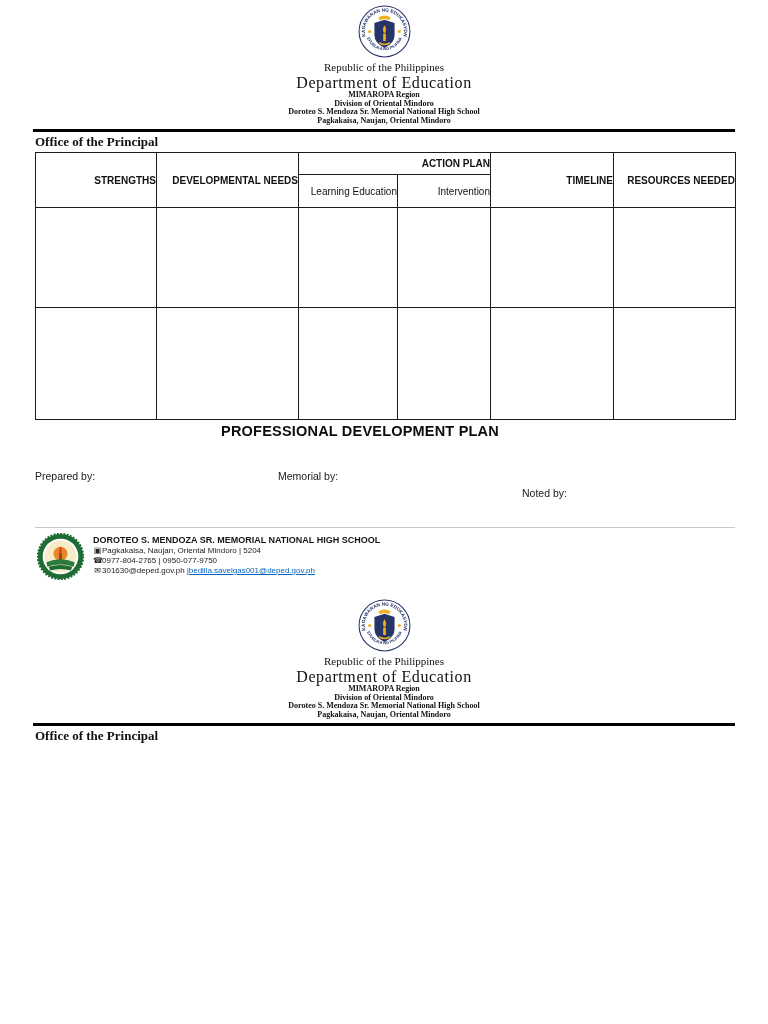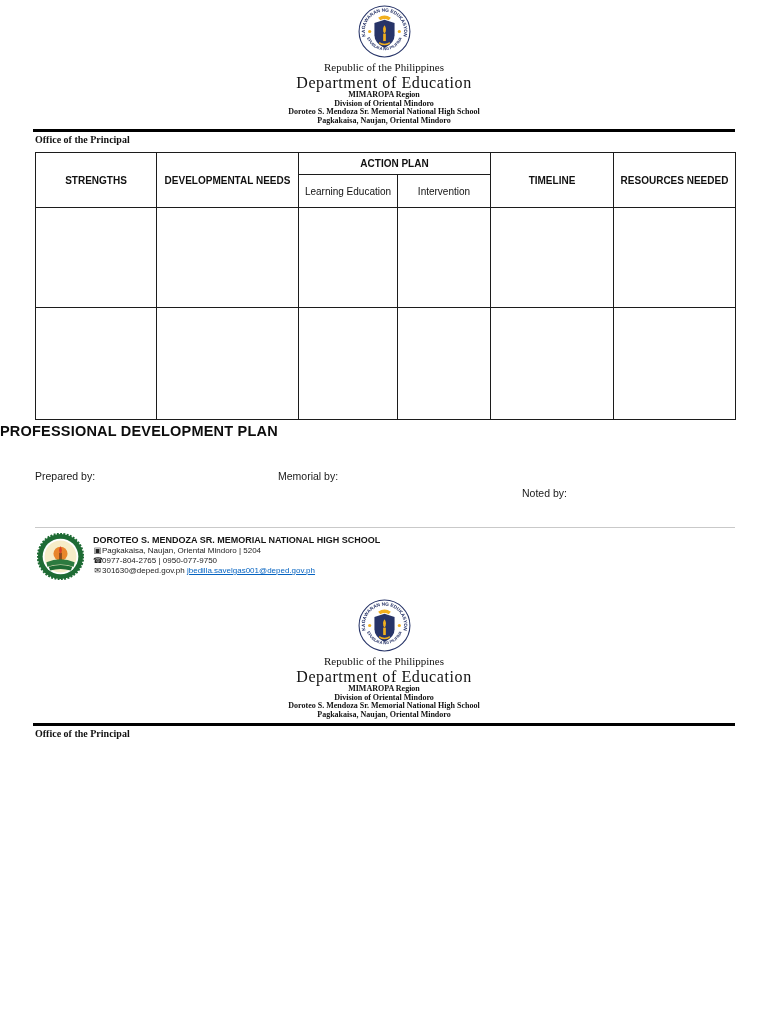--- a/index.html
+++ b/index.html
@@ -12,34 +12,34 @@
   .letterhead { position:absolute; left:0; width:768px; text-align:center; }
   .lh-1 { top:5px; }
   .lh-2 { top:599px; }
   .seal { display:block; margin:0 auto; width:53px; height:53px; }
   .lh-republic  { font-size:11px; line-height:13px; margin-top:3px; color:#111; }
   .lh-department{ font-size:16px; line-height:17px; letter-spacing:0.6px; color:#111; }
   .lh-small { font-size:8px; line-height:8.6px; font-weight:bold; color:#111; }
   .double-rule { margin:4px 33px 0 33px; height:2px;
                  border-top:1.2px solid #000; border-bottom:2.6px solid #000; }
   .office-line { text-align:left; margin:2px 35px 0 35px;
-                 font-size:10px; font-weight:bold; color:#111; }
+                 font-size:13px; font-weight:bold; color:#111; }
   
   .pdp-table { position:absolute; top:152px; left:35px; width:700px;
                border-collapse:collapse; table-layout:fixed;
                font-family:"Liberation Sans", sans-serif; }
-  .pdp-table td { border:1.5px solid #1c1c1c; text-align:center;
+  .pdp-table td { border:1.5px solid #1c1c1c; text-align:right;
                   vertical-align:middle; font-size:10px; color:#111; }
   .pdp-table td.hdr { font-weight:bold; }
   .r-top { height:22px; }
   .r-sub { height:33px; }
   .r-body1 { height:100px; }
   .r-body2 { height:112px; }
   
-  .doc-title { position:absolute; top:423px; left:0; width:696px; 
+  .doc-title { position:absolute; top:423px; left:12px; width:696px; text-align:center;
                font-family:"Liberation Sans", sans-serif; font-weight:bold;
                font-size:14.5px; letter-spacing:0.2px; color:#0d0d0d; }
   .sig-label { position:absolute; top:470px; font-family:"Liberation Sans", sans-serif;
                font-size:10.5px; color:#1a1a1a; }
   .sig-prepared { left:35px; } .sig-inspected { left:278px; } .sig-noted { left:522px;margin-top:17px; }
   
   .footer-divider { position:absolute; top:527px; left:35px; width:700px;
                     height:1px; background:#c9c9c9; }
   .footer { position:absolute; top:533px; left:37px; display:flex; gap:9px;
             font-family:"Liberation Sans", sans-serif; }

